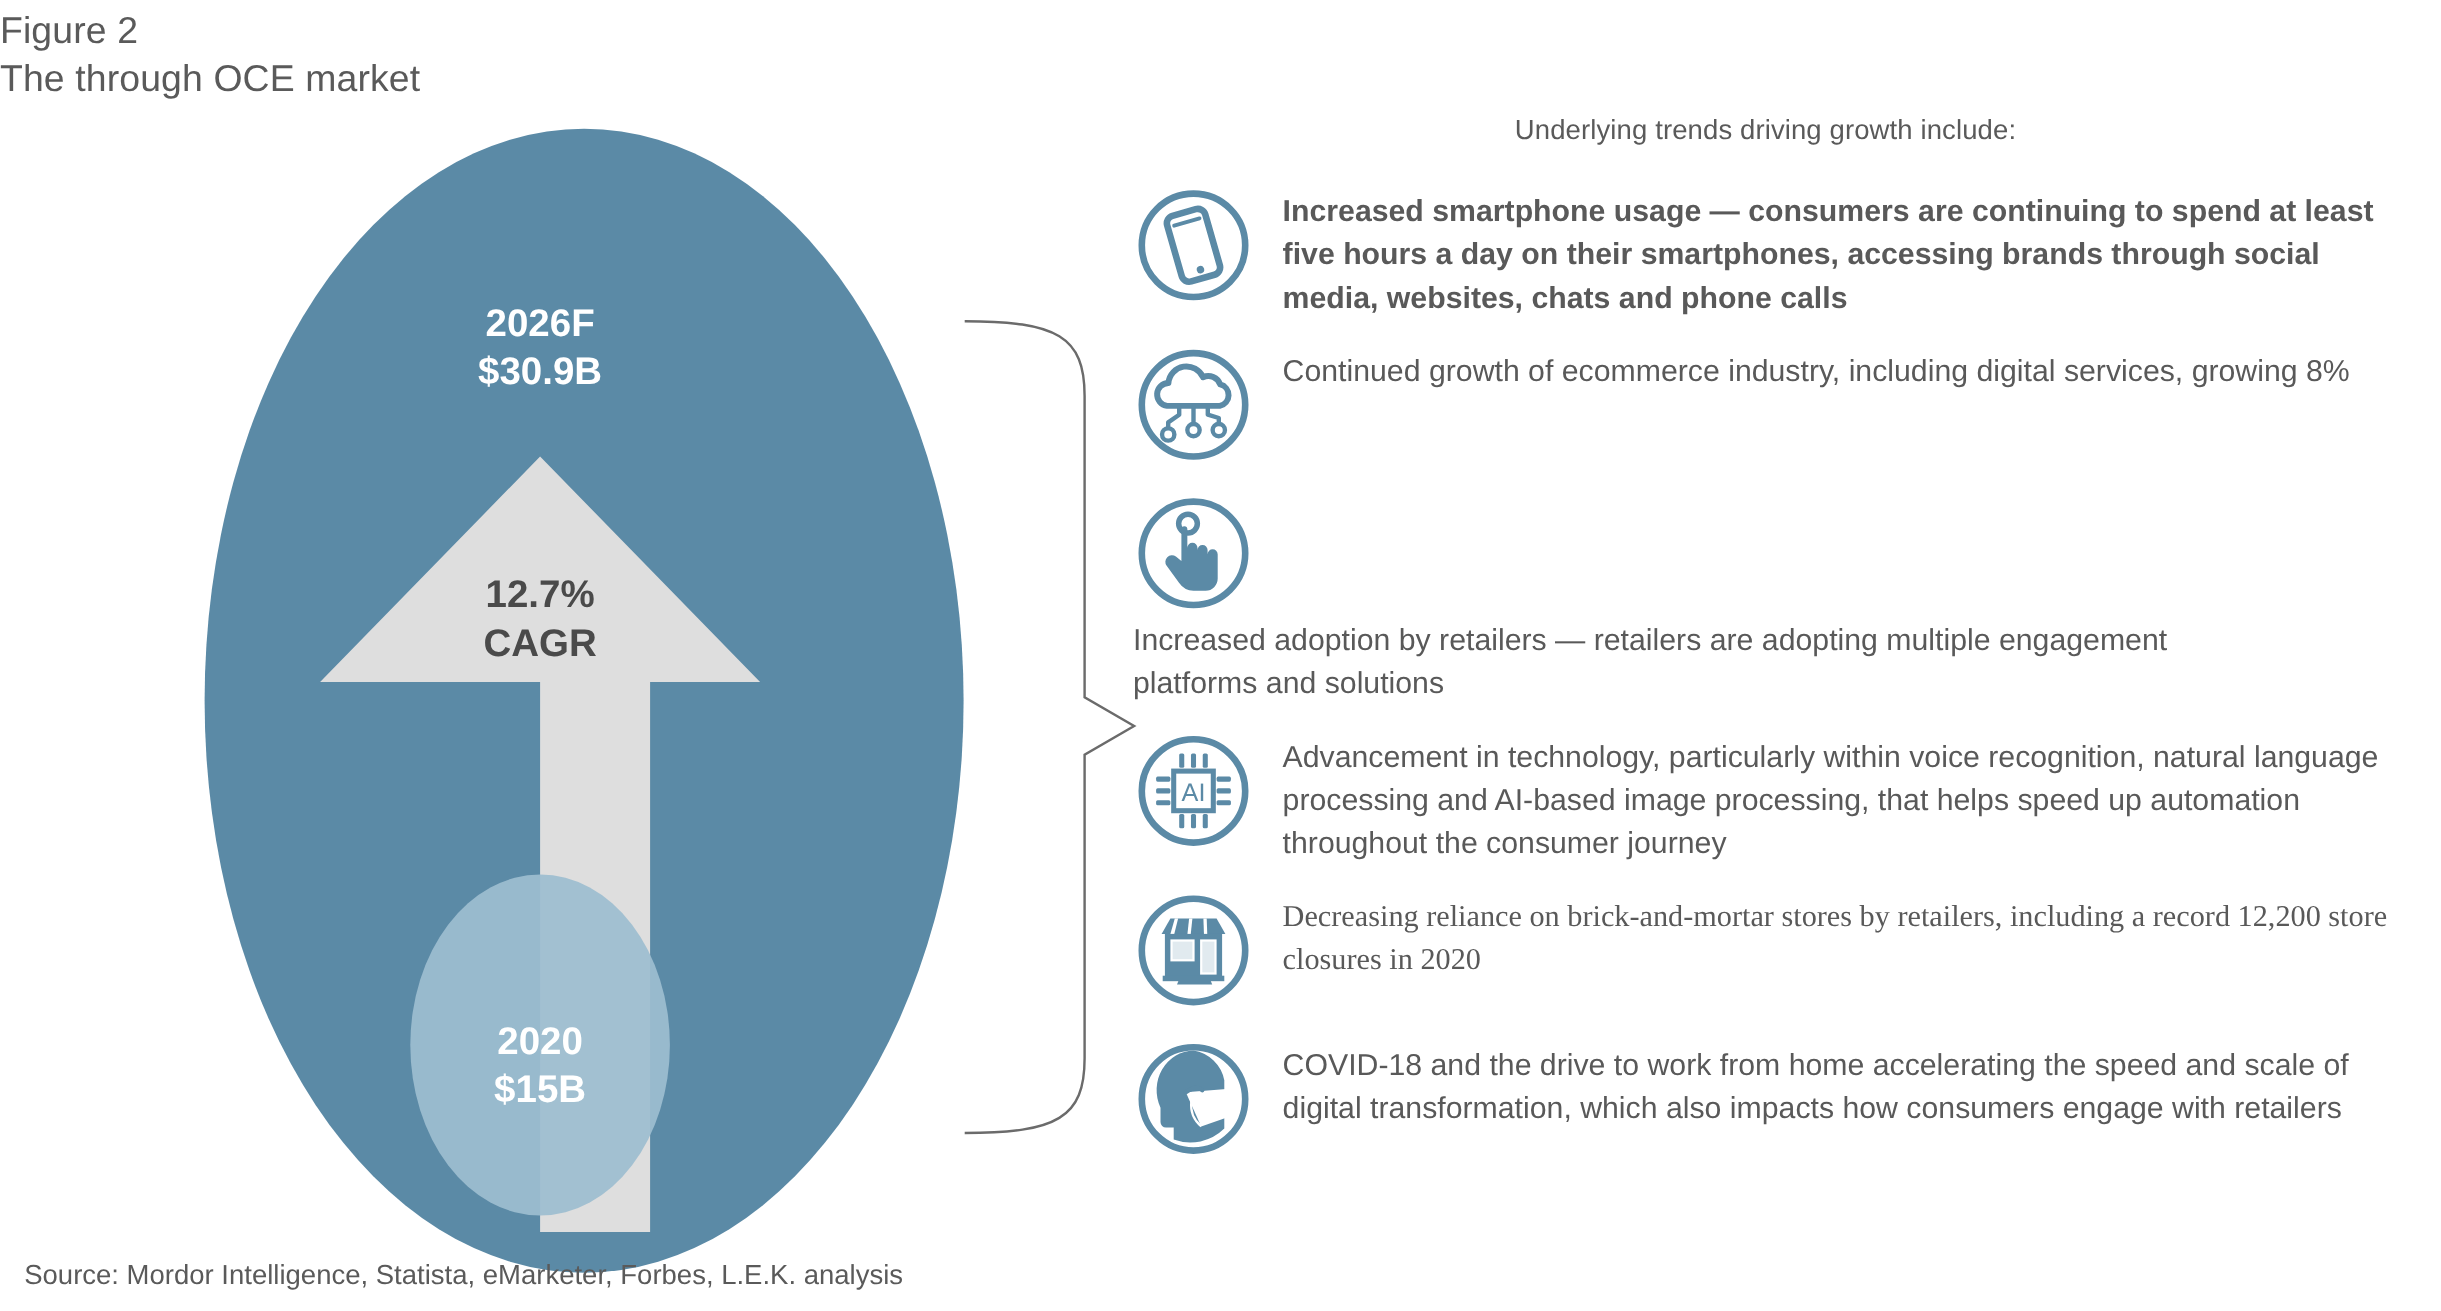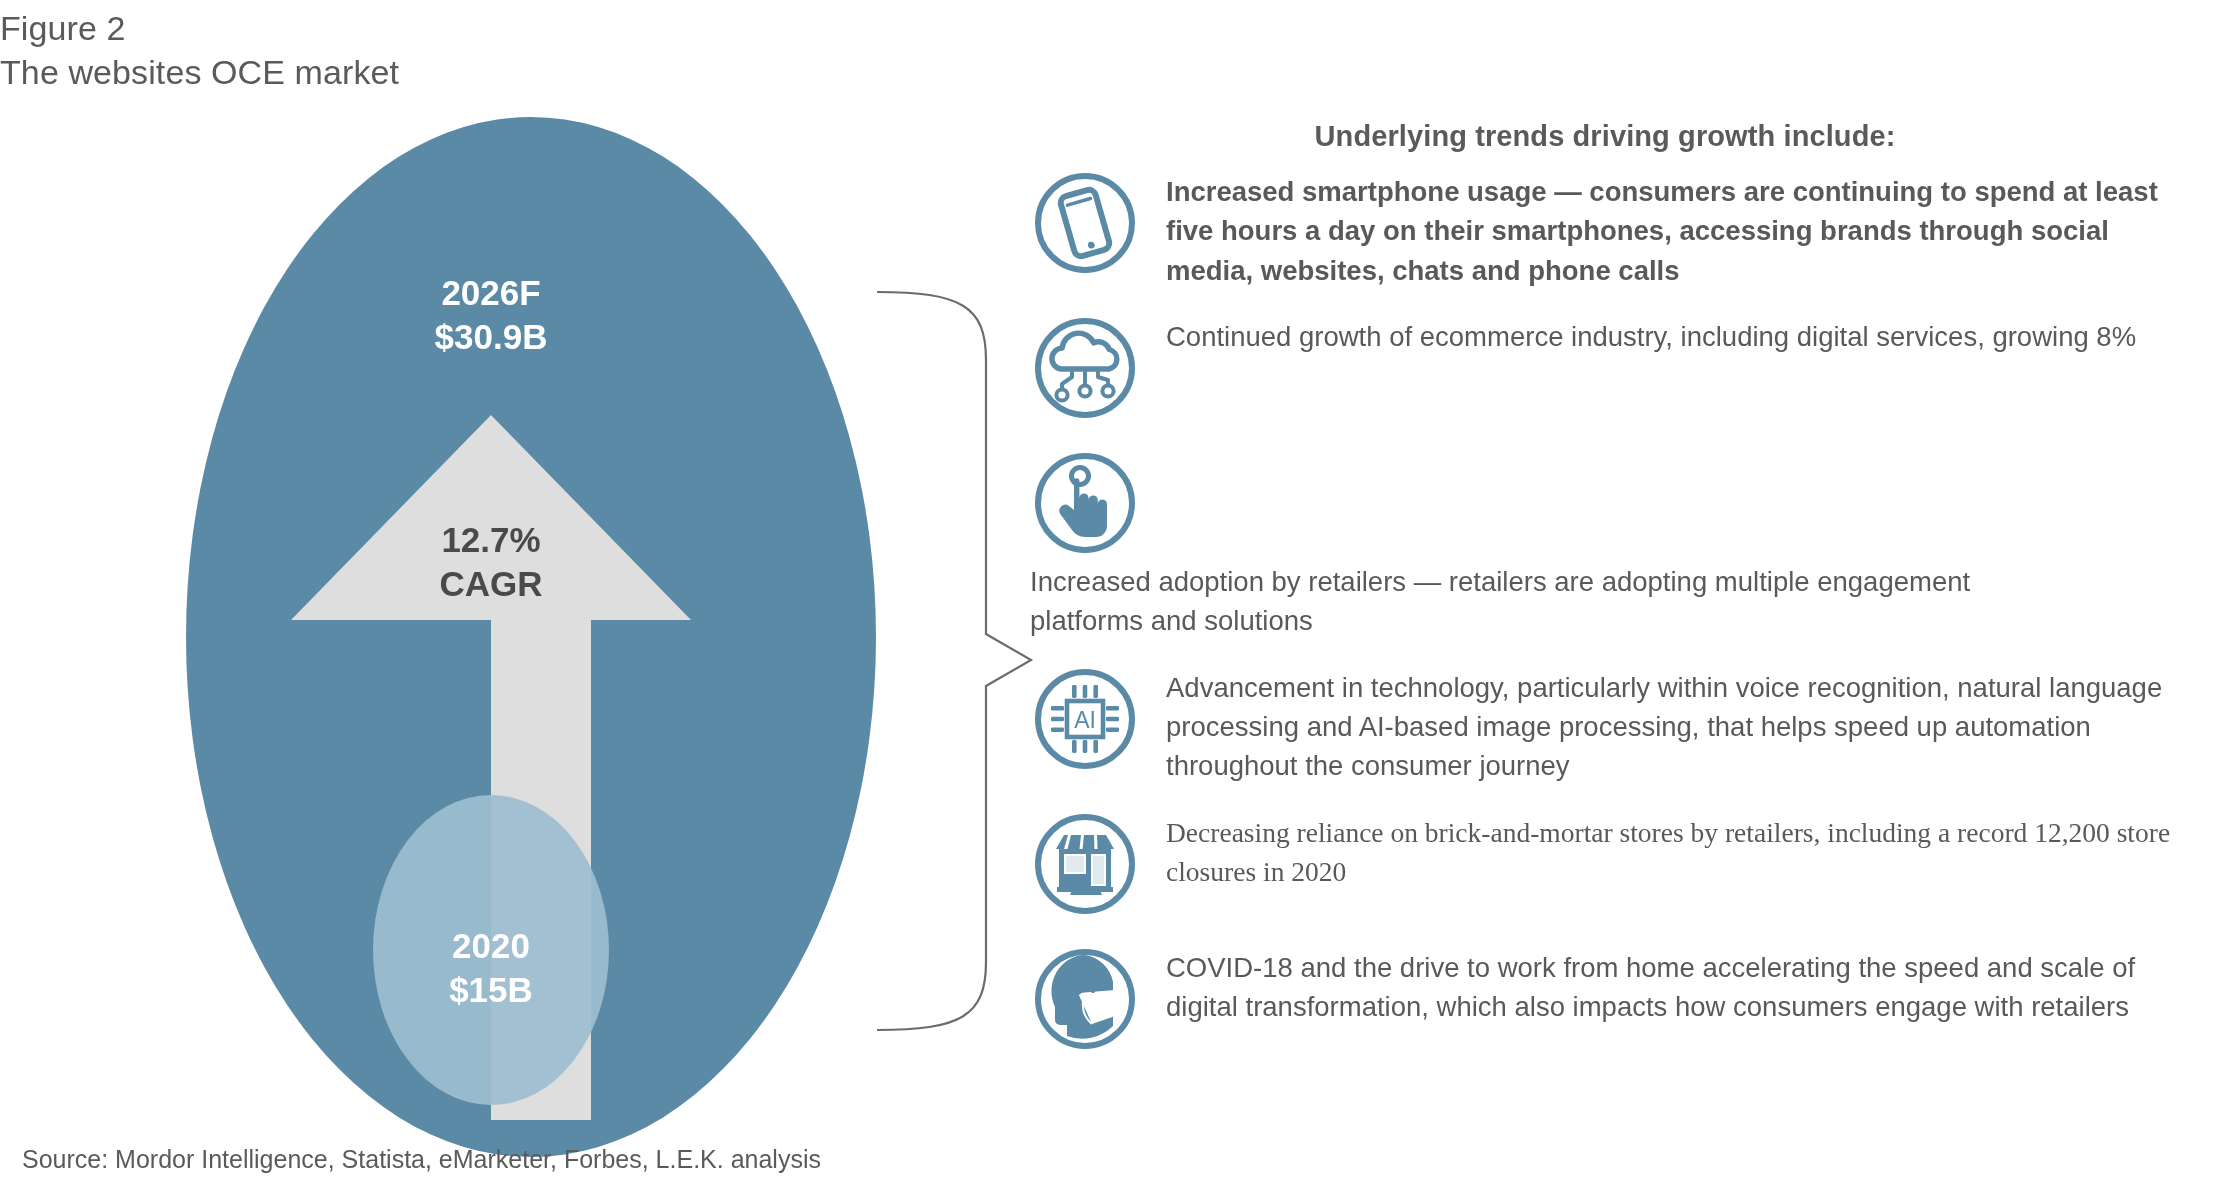--- a/index.html
+++ b/index.html
@@ -70,27 +70,26 @@
   .right-col {
     position: absolute;
     left: 1030px;
     top: 0;
     width: 1189px;
     height: 1192px;
   }
   .trends-heading {
     position: absolute;
     left: 0;
-    top: 120px;
+    top: 104px;
     width: 1150px;
     text-align: center;
-    font-size: 29px;
+    font-size: 25px;
     color: #5a5a5a;
     letter-spacing: 0.1px;
-    font-weight: bold;
   }
 
   .trend-list {
     position: absolute;
     left: 0;
     top: 168px;
     width: 1189px;
   }
   .trend-row {
     position: relative;
@@ -132,21 +131,21 @@
     white-space: nowrap;
   }
 </style>
 </head>
 <body>
 
 <div id="figure-root">
 
   <div class="title-block">
     <span class="title-line">Figure 2</span>
-    <span class="title-line">The websites OCE market</span>
+    <span class="title-line">The through OCE market</span>
   </div>
 
   <div class="left-visual">
     <svg width="1060" height="1192" viewBox="0 0 1060 1192" xmlns="http://www.w3.org/2000/svg">
 
       <ellipse cx="530" cy="637" rx="345" ry="520" fill="#5b8aa6"></ellipse>
 
       <path d="M 490 1120 L 490 620 L 290 620 L 490 415 L 690 620 L 590 620 L 590 1120 Z" fill="#dedede"></path>
 
       <ellipse cx="490" cy="950" rx="118" ry="155" fill="#9dbdd0" fill-opacity="0.93"></ellipse>

